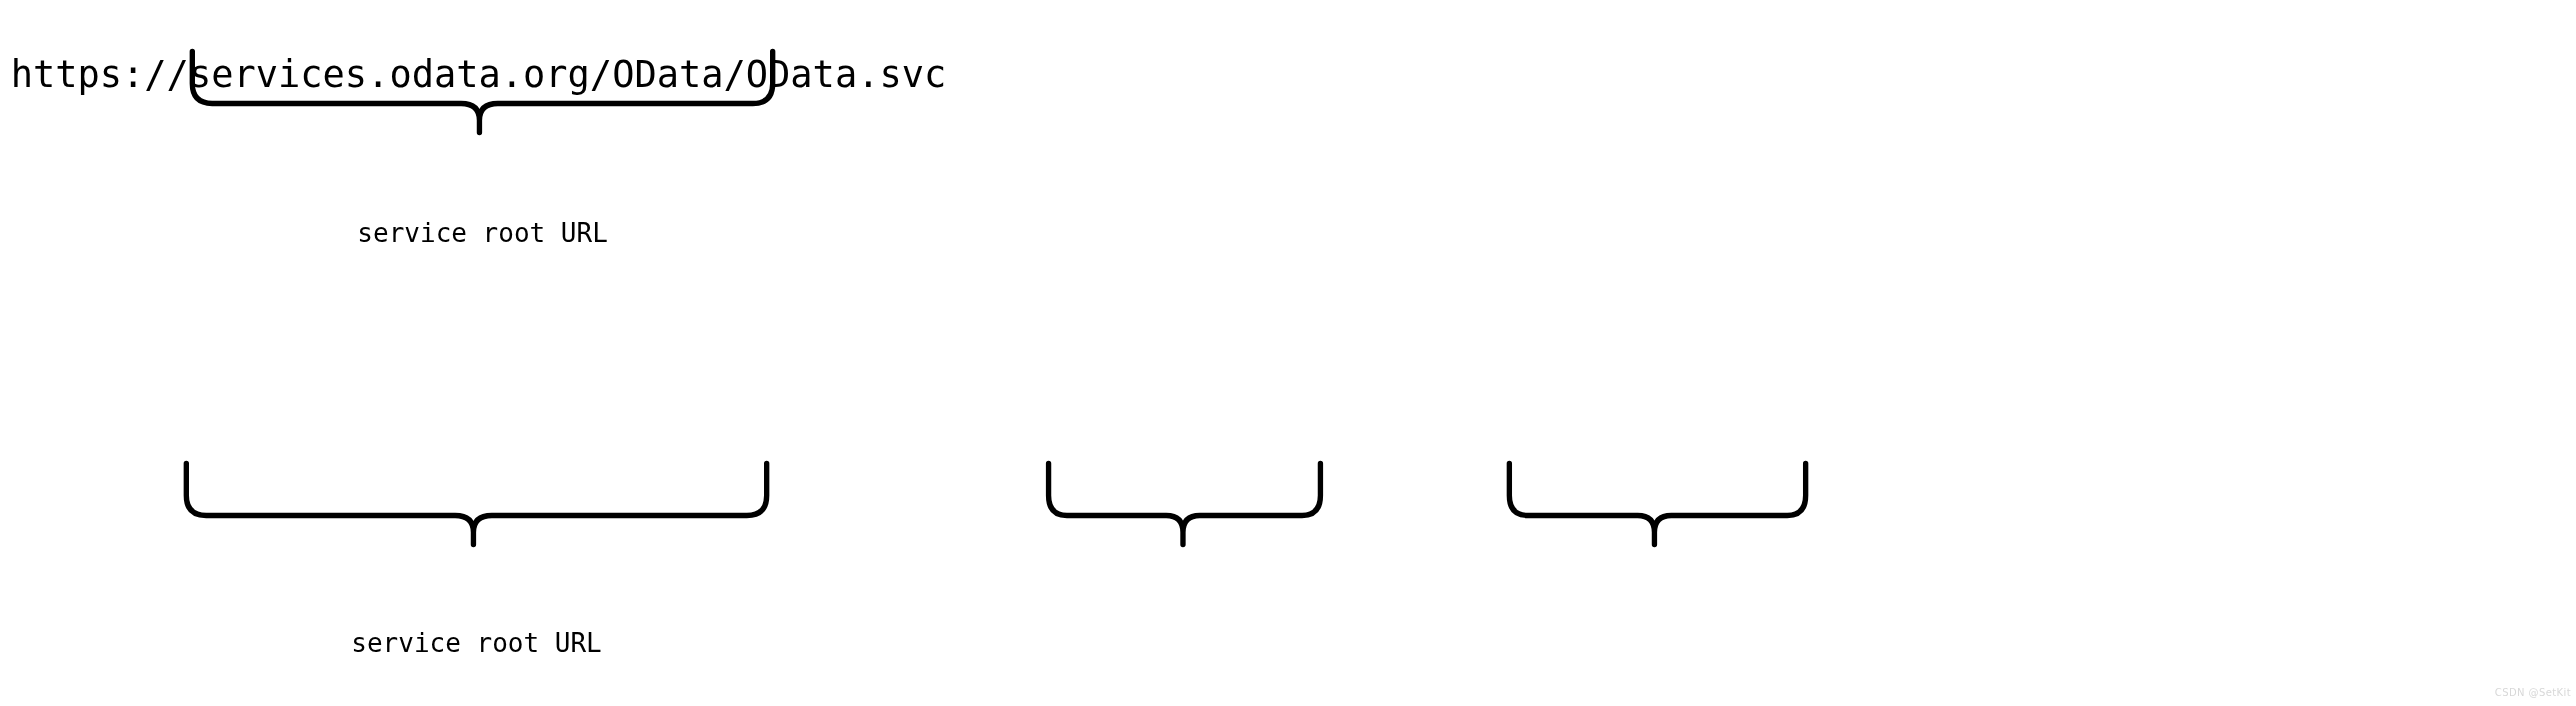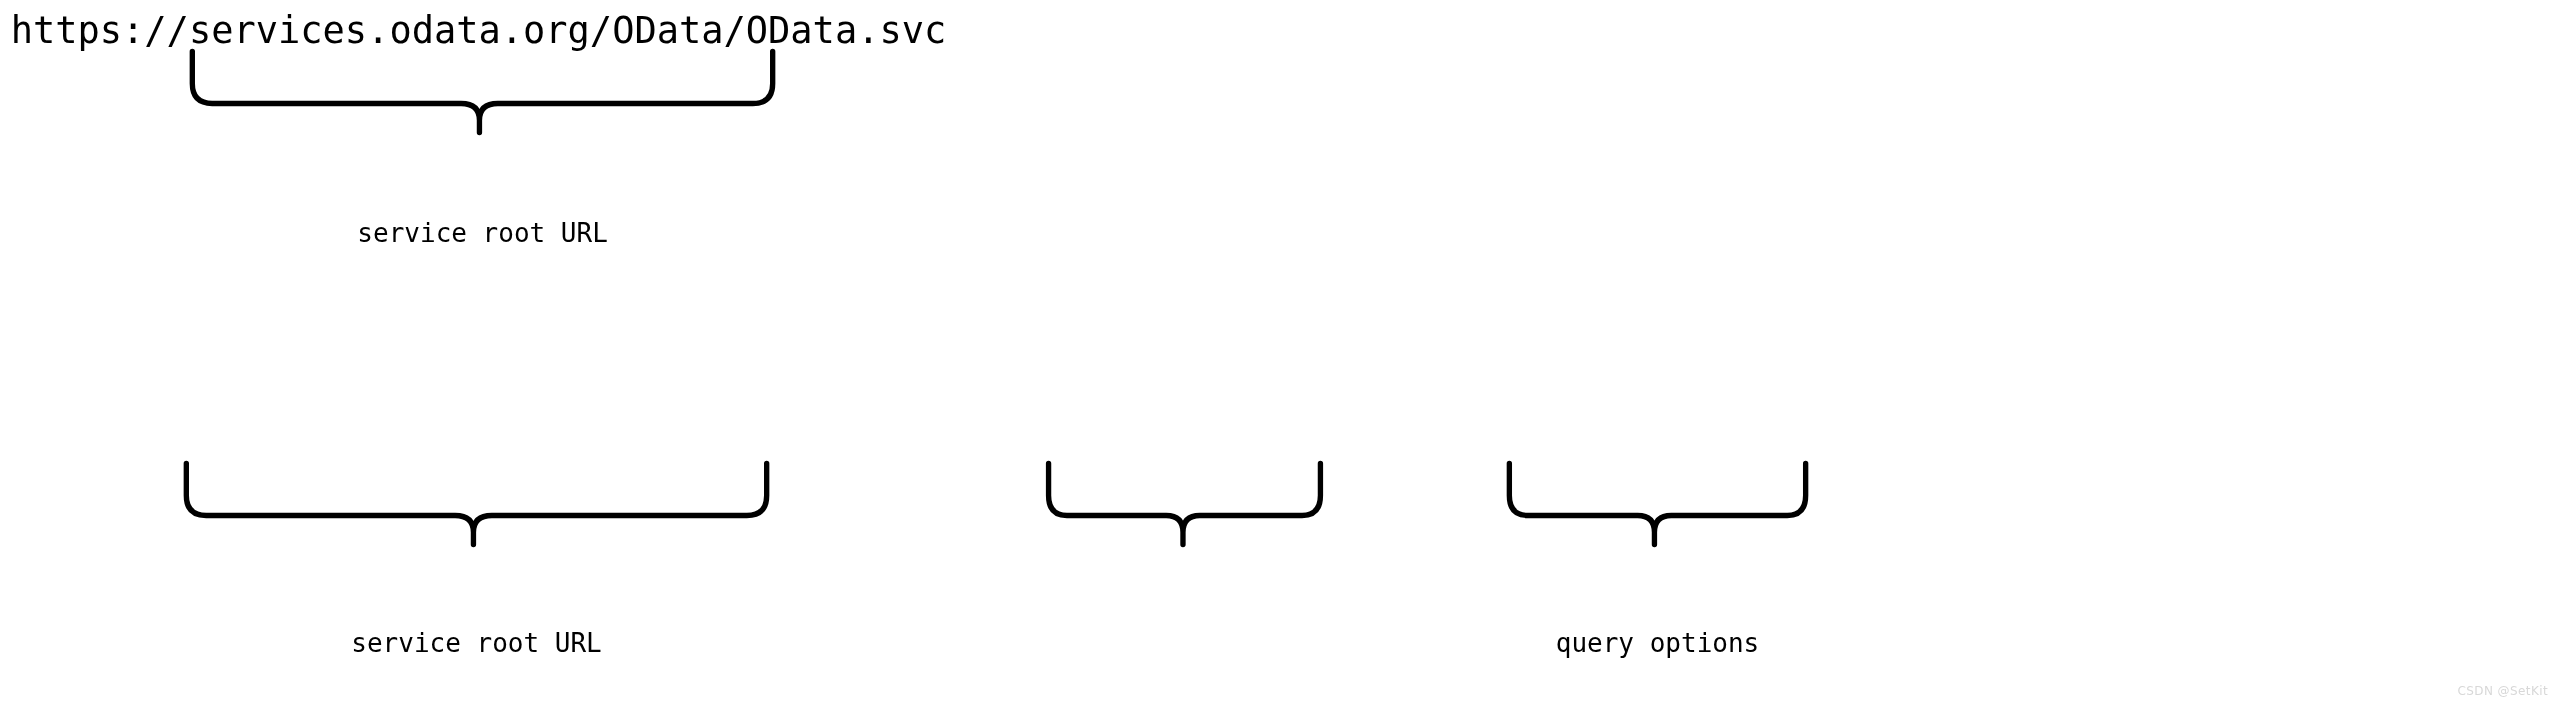--- a/index.html
+++ b/index.html
@@ -21,20 +21,21 @@
     inset: 0;
   }
 
   
   .url-line {
     position: absolute;
     white-space: pre;
     color: #000000;
     font-family: "DejaVu Sans Mono", "Liberation Mono", monospace;
     letter-spacing: 0px;
+    margin-top: 44px;
   }
 
   #url-line-1 {
     left: 10.7px;
     top: 8.4px;
     font-size: 37px;
     line-height: 46px;
   }
 
   #url-line-2 {
@@ -75,23 +76,23 @@
   #group-resource { left: 604px; top: 462px; width: 280px; height: 84px; }
   #label-resource { left: 604px; top: 623px; width: 280px; }
 
   
   #group-query { left: 892px; top: 462px; width: 305px; height: 84px; }
   #label-query { left: 892px; top: 623px; width: 305px; }
 
   
   #watermark {
     position: absolute;
-    right: 28px;
+    right: 5px;
     bottom: 7.6px;
-    font-size: 12px;
+    font-size: 10px;
     letter-spacing: 0.4px;
     color: #d8d8d8;
     font-family: "DejaVu Sans", "Liberation Sans", sans-serif;
     white-space: pre;
     margin-top: 24px;
   }
 </style>
 </head>
 <body>
 
@@ -122,18 +123,17 @@
     </svg>
   </div>
 
 
   <div class="brace-group" id="group-query" style="left: 1420px; width: 475px;">
     <svg class="brace-svg" width="475" height="84" viewBox="0 0 400 110" fill="none" xmlns="http://www.w3.org/2000/svg" aria-hidden="true">
       <path d="M6 2 V44 Q6 70 30 70 H174 Q196 70 196 92 V108 V92 Q196 70 218 70 H370 Q394 70 394 44 V2" stroke="#000000" stroke-width="7" stroke-linecap="round" stroke-linejoin="round" fill="none"></path>
     </svg>
   </div>
 
-  <div class="brace-label" id="label-query" style="left: 1420px; width: 475px;">query options</div>
 
   <div id="watermark">CSDN @SetKit</div>
 
 </div>
 
 
 </body></html>

